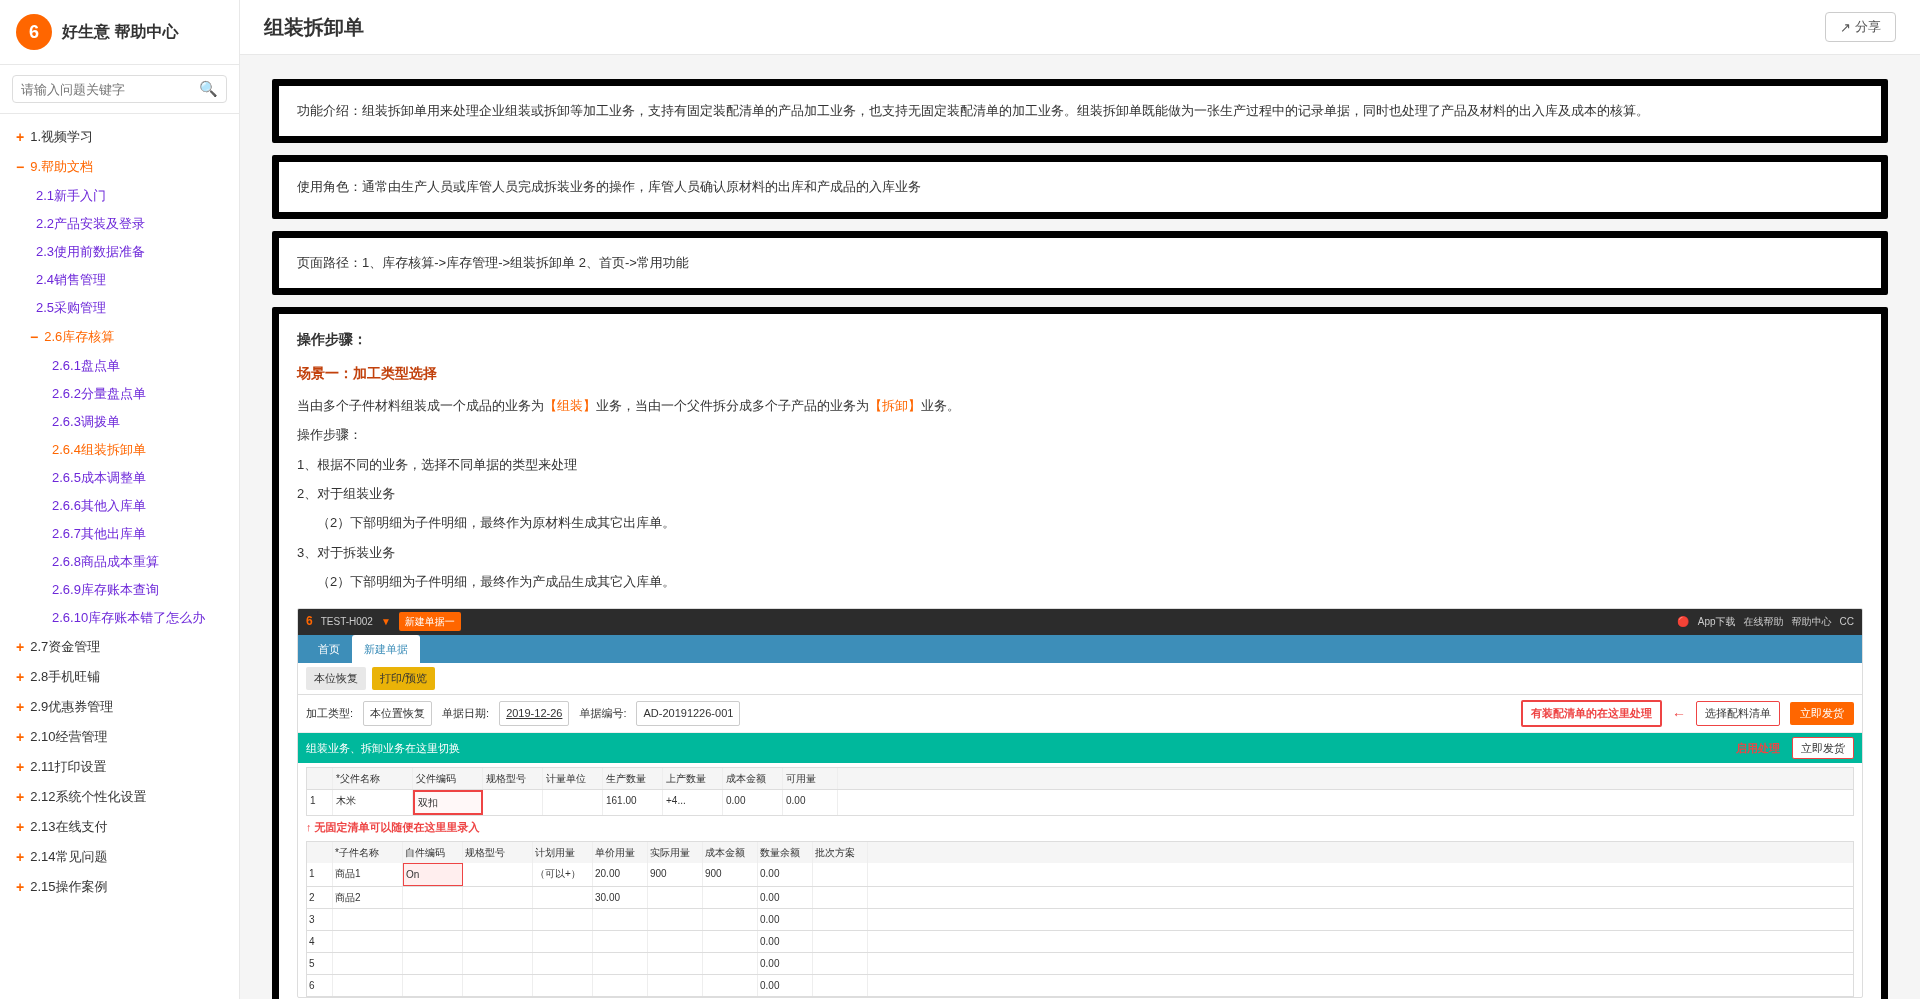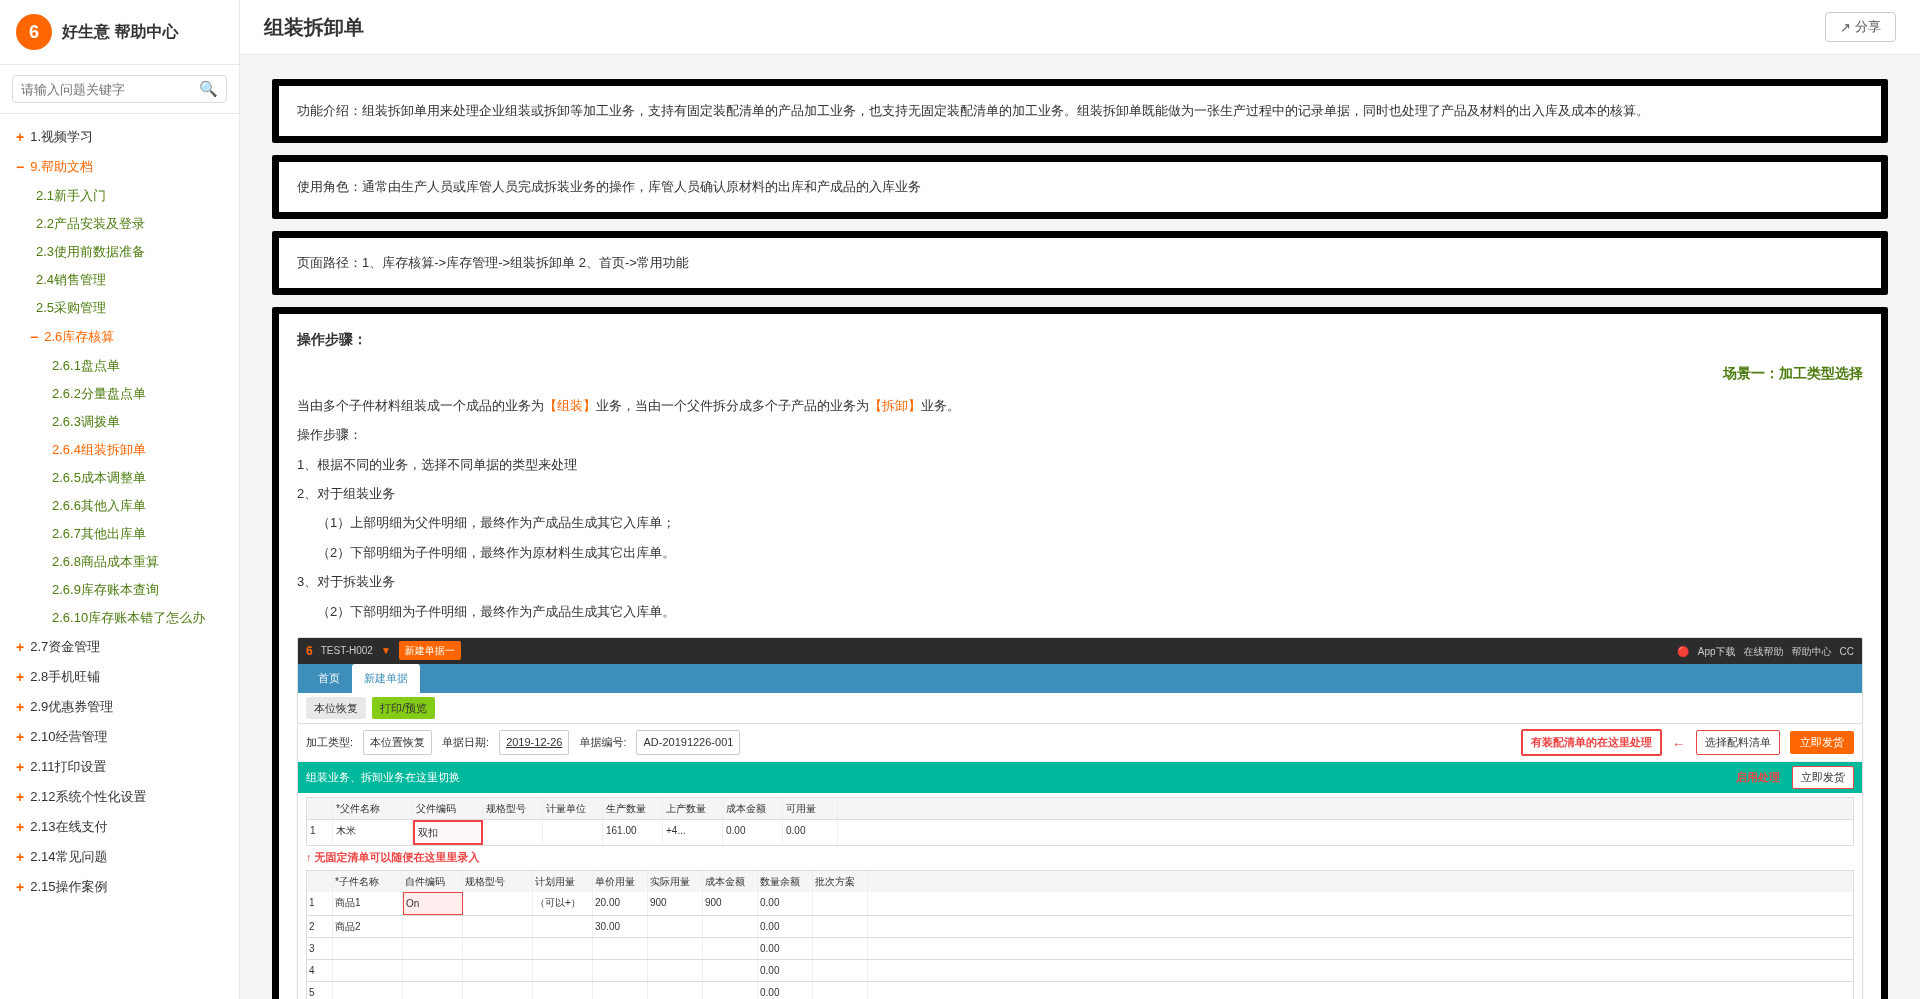--- a/index.html
+++ b/index.html
@@ -72,21 +72,21 @@
       color: #f60; margin-right: 6px; font-size: 14px; font-weight: bold;
     }
     .nav-category .minus-icon {
       color: #f60; margin-right: 6px; font-size: 14px; font-weight: bold;
     }
     .nav-category.active { color: #f60; }
     .nav-category.active .minus-icon { color: #f60; }
 
     .nav-sub-item {
       padding: 5px 16px 5px 36px;
-      cursor: pointer; font-size: 13px; color: #4d7c0f;
+      cursor: pointer; font-size: 13px; color: #6d28d9;
     }
     .nav-sub-item.active-item { color: #f60; }
 
     
     #main {
       flex: 1; display: flex; flex-direction: column; overflow: hidden;
     }
 
     #top-bar {
       background: #fff;
@@ -113,21 +113,21 @@
     .info-block {
       background: #fff; border: 7px solid #000000; padding: 14px 18px;
       margin-bottom: 12px; border-radius: 2px; line-height: 1.7; font-size: 13px; color: #333;
     }
 
     .section-title {
       font-weight: bold; font-size: 14px; margin-bottom: 10px; color: #333;
     }
 
     .scenario-title {
-      font-weight: bold; font-size: 14px; color: #4d7c0f; margin-bottom: 8px; text-align: right;
+      font-weight: bold; font-size: 14px; color: #c2410c; margin-bottom: 8px;
     }
 
     .content-text { font-size: 13px; color: #333; line-height: 1.8; margin-bottom: 6px; }
     .content-text a, .link-text { color: #f60; text-decoration: none; }
     .steps-sub { padding-left: 20px; }
 
     
     .screenshot-container {
       margin-top: 16px; background: #fff;
       border: 1px solid #ddd; border-radius: 2px; overflow: hidden;
@@ -292,21 +292,20 @@
 
     <div class="info-block">
       <div class="section-title">操作步骤：</div>
       <div class="scenario-title">场景一：加工类型选择</div>
       <div class="content-text">
         当由多个子件材料组装成一个成品的业务为<span class="link-text">【组装】</span>业务，当由一个父件拆分成多个子产品的业务为<span class="link-text">【拆卸】</span>业务。
       </div>
       <div class="content-text">操作步骤：</div>
       <div class="content-text">1、根据不同的业务，选择不同单据的类型来处理</div>
       <div class="content-text">2、对于组装业务</div>
-      <div class="content-text steps-sub">（1）上部明细为父件明细，最终作为产成品生成其它入库单；</div>
       <div class="content-text steps-sub">（2）下部明细为子件明细，最终作为原材料生成其它出库单。</div>
       <div class="content-text">3、对于拆装业务</div>
       <div class="content-text steps-sub">（2）下部明细为子件明细，最终作为产成品生成其它入库单。</div>
 
       <div class="screenshot-container sc-wrapper" style="margin-top: 14px;">
 
         <div class="sc-top-bar">
           <div class="sc-top-bar-left">
             <span class="sc-top-bar-logo">6</span>
             <span class="sc-top-bar-text">TEST-H002</span>
@@ -322,21 +321,21 @@
           </div>
         </div>
 
         <div class="sc-nav-tabs">
           <span class="sc-nav-tab">首页</span>
           <span class="sc-nav-tab active">新建单据</span>
         </div>
 
         <div style="background:#fff;border-bottom:1px solid #ddd;padding:4px 8px;display:flex;align-items:center;gap:6px;">
           <span style="background:#e8e8e8;padding:2px 8px;font-size:11px;border-radius:2px;cursor:pointer;">本位恢复</span>
-          <span style="background:#84cc16;padding:2px 8px;font-size:11px;border-radius:2px;cursor:pointer;text-align:right;">打印/预览</span>
+          <span style="background:#eab308;padding:2px 8px;font-size:11px;border-radius:2px;cursor:pointer;text-align:right;">打印/预览</span>
           <span style="flex:1;"></span>
         </div>
 
         <div style="background:#fff;padding:5px 8px;border-bottom:1px solid #eee;font-size:11px;display:flex;align-items:center;gap:10px;flex-wrap:wrap;position:relative;">
           <span>加工类型:</span>
           <span style="border:1px solid #ccc;padding:2px 6px;border-radius:2px;font-size:11px;">本位置恢复</span>
           <span>单据日期:</span>
           <span style="border:1px solid #ccc;padding:2px 6px;font-size:11px;border-radius:2px;text-decoration:underline;">2019-12-26</span>
           <span>单据编号:</span>
           <span style="border:1px solid #ccc;padding:2px 6px;font-size:11px;border-radius:2px;">AD-20191226-001</span>

